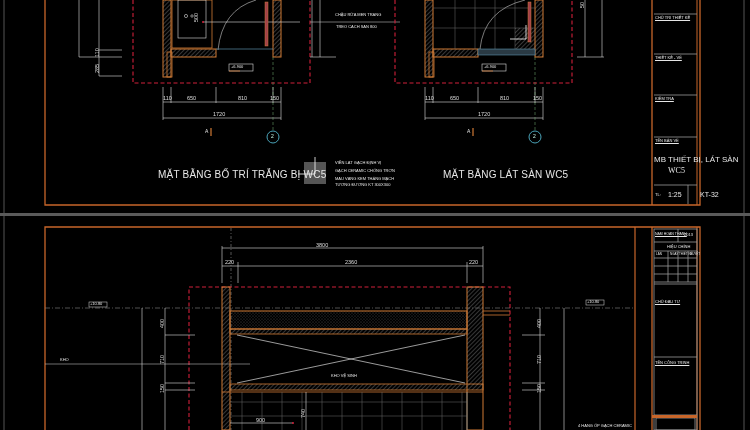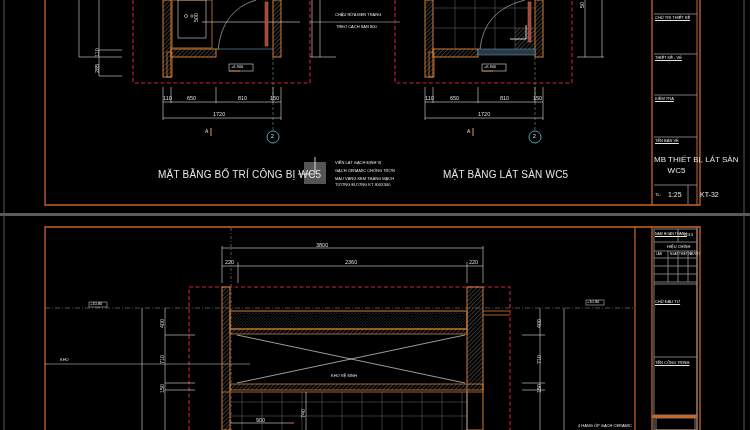--- a/index.html
+++ b/index.html
@@ -232,21 +232,21 @@
 <div class="lbl tiny" style="left:231px;top:65px;">+6.900</div>
 <div class="lbl dim" style="left:163px;top:96px;">110</div>
 <div class="lbl dim" style="left:187px;top:96px;">650</div>
 <div class="lbl dim" style="left:238px;top:96px;">810</div>
 <div class="lbl dim" style="left:270px;top:96px;">150</div>
 <div class="lbl dim" style="left:213px;top:112px;">1720</div>
 <div class="lbl small" style="left:205px;top:129px;">A</div>
 <div class="lbl small" style="left:271px;top:134px;color:#cfe;">2</div>
 <div class="lbl tiny" style="left:335px;top:13px;">CHẬU RỬA MEN TRẮNG</div>
 <div class="lbl tiny" style="left:336px;top:25px;">TREO CÁCH SÀN 800</div>
-<div class="lbl title-big" style="left:158px;top:170px;">MẶT BẰNG BỐ TRÍ CÔNG BỊ WC5</div>
+<div class="lbl title-big" style="left:158px;top:170px;">MẶT BẰNG BỐ TRÍ TRẮNG BỊ WC5</div>
 
 <div class="lbl tiny" style="left:335px;top:161px;">VIÊN LÁT GẠCH ĐỊNH VỊ</div>
 <div class="lbl tiny" style="left:335px;top:169px;">GẠCH CERAMIC CHỐNG TRƠN</div>
 <div class="lbl tiny" style="left:335px;top:177px;">MÀU VÀNG KEM THẲNG MẠCH</div>
 <div class="lbl tiny" style="left:335px;top:183px;">TƯƠNG ĐƯƠNG KT 300X300</div>
 
 <div class="lbl tiny" style="left:484px;top:65px;">+6.900</div>
 <div class="lbl dim" style="left:425px;top:96px;">110</div>
 <div class="lbl dim" style="left:450px;top:96px;">650</div>
 <div class="lbl dim" style="left:500px;top:96px;">810</div>
@@ -255,21 +255,21 @@
 <div class="lbl small" style="left:467px;top:129px;">A</div>
 <div class="lbl small" style="left:533px;top:134px;color:#cfe;">2</div>
 <div class="lbl dim vtext" style="left:580px;top:8px;">50</div>
 <div class="lbl title-big" style="left:443px;top:170px;">MẶT BẰNG LÁT SÀN WC5</div>
 
 <div class="lbl tiny u" style="left:655px;top:16px;">CHỦ TRÌ THIẾT KẾ</div>
 <div class="lbl tiny u" style="left:655px;top:56px;">THIẾT KẾ - VẼ</div>
 <div class="lbl tiny u" style="left:655px;top:97px;">KIỂM TRA</div>
 <div class="lbl tiny u" style="left:655px;top:139px;">TÊN BẢN VẼ</div>
 <div class="lbl" style="left:654px;top:156px;font-size:8px;width:31px;text-align:center;">MB THIẾT BỊ, LÁT SÀN</div>
-<div class="lbl" style="left:654px;top:167px;font-size:8px;width:45px;text-align:center;">WC5</div>
+<div class="lbl" style="left:654px;top:167px;font-size:8px;width:45px;text-align:center;font-family:Liberation Serif, serif;">WC5</div>
 <div class="lbl tiny" style="left:655px;top:193px;">TL:</div>
 <div class="lbl" style="left:668px;top:191px;font-size:7px;">1:25</div>
 <div class="lbl" style="left:700px;top:191px;font-size:7px;">KT-32</div>
 
 <div class="lbl dim" style="left:316px;top:243px;">3800</div>
 <div class="lbl dim" style="left:225px;top:260px;">220</div>
 <div class="lbl dim" style="left:345px;top:260px;">2360</div>
 <div class="lbl dim" style="left:469px;top:260px;">220</div>
 
 <div class="lbl tiny" style="left:90px;top:302px;">+10.80</div>

